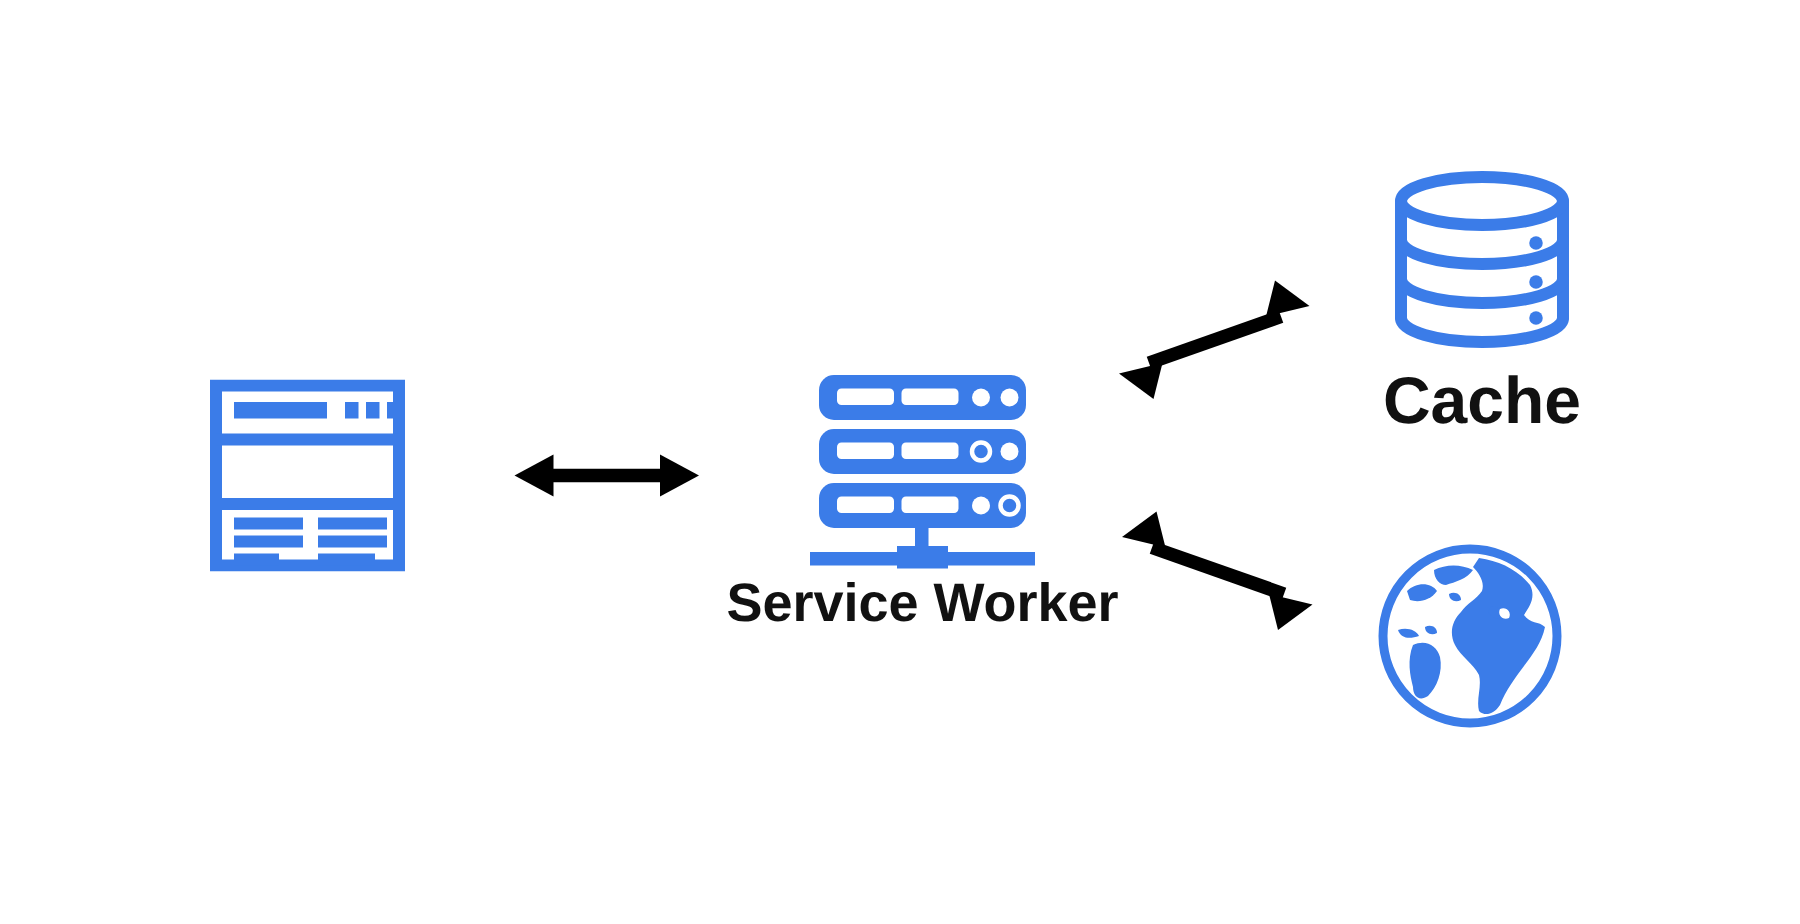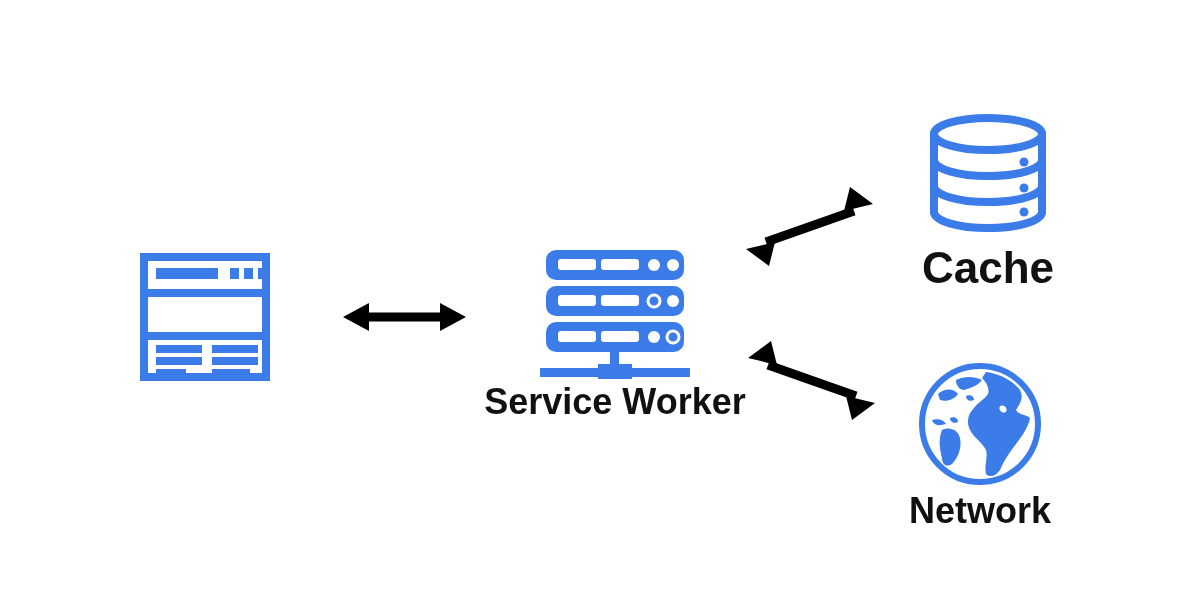--- a/index.html
+++ b/index.html
@@ -167,21 +167,20 @@
 
         <path d="M16 60 C22 58 28 60 30 64 C24 66 18 66 16 60 Z"></path>
         <path d="M34 58 C38 56 42 58 42 62 C38 64 34 62 34 58 Z"></path>
       </g>
 
       <g fill="#ffffff">
         <path d="M84 46 C88 44 92 48 90 52 C86 54 82 50 84 46 Z"></path>
       </g>
     </svg>
   </div>
-  <div class="node-label" id="label-network">Network</div>
 
   <svg class="arrow-layer" viewBox="0 0 1200 616">
 
     <g>
       <line x1="360" y1="317" x2="450" y2="317" stroke="#000000" stroke-width="9"></line>
       <polygon points="343,317 369,303 369,331" fill="#000000"></polygon>
       <polygon points="466,317 440,303 440,331" fill="#000000"></polygon>
     </g>
 
     <g>

